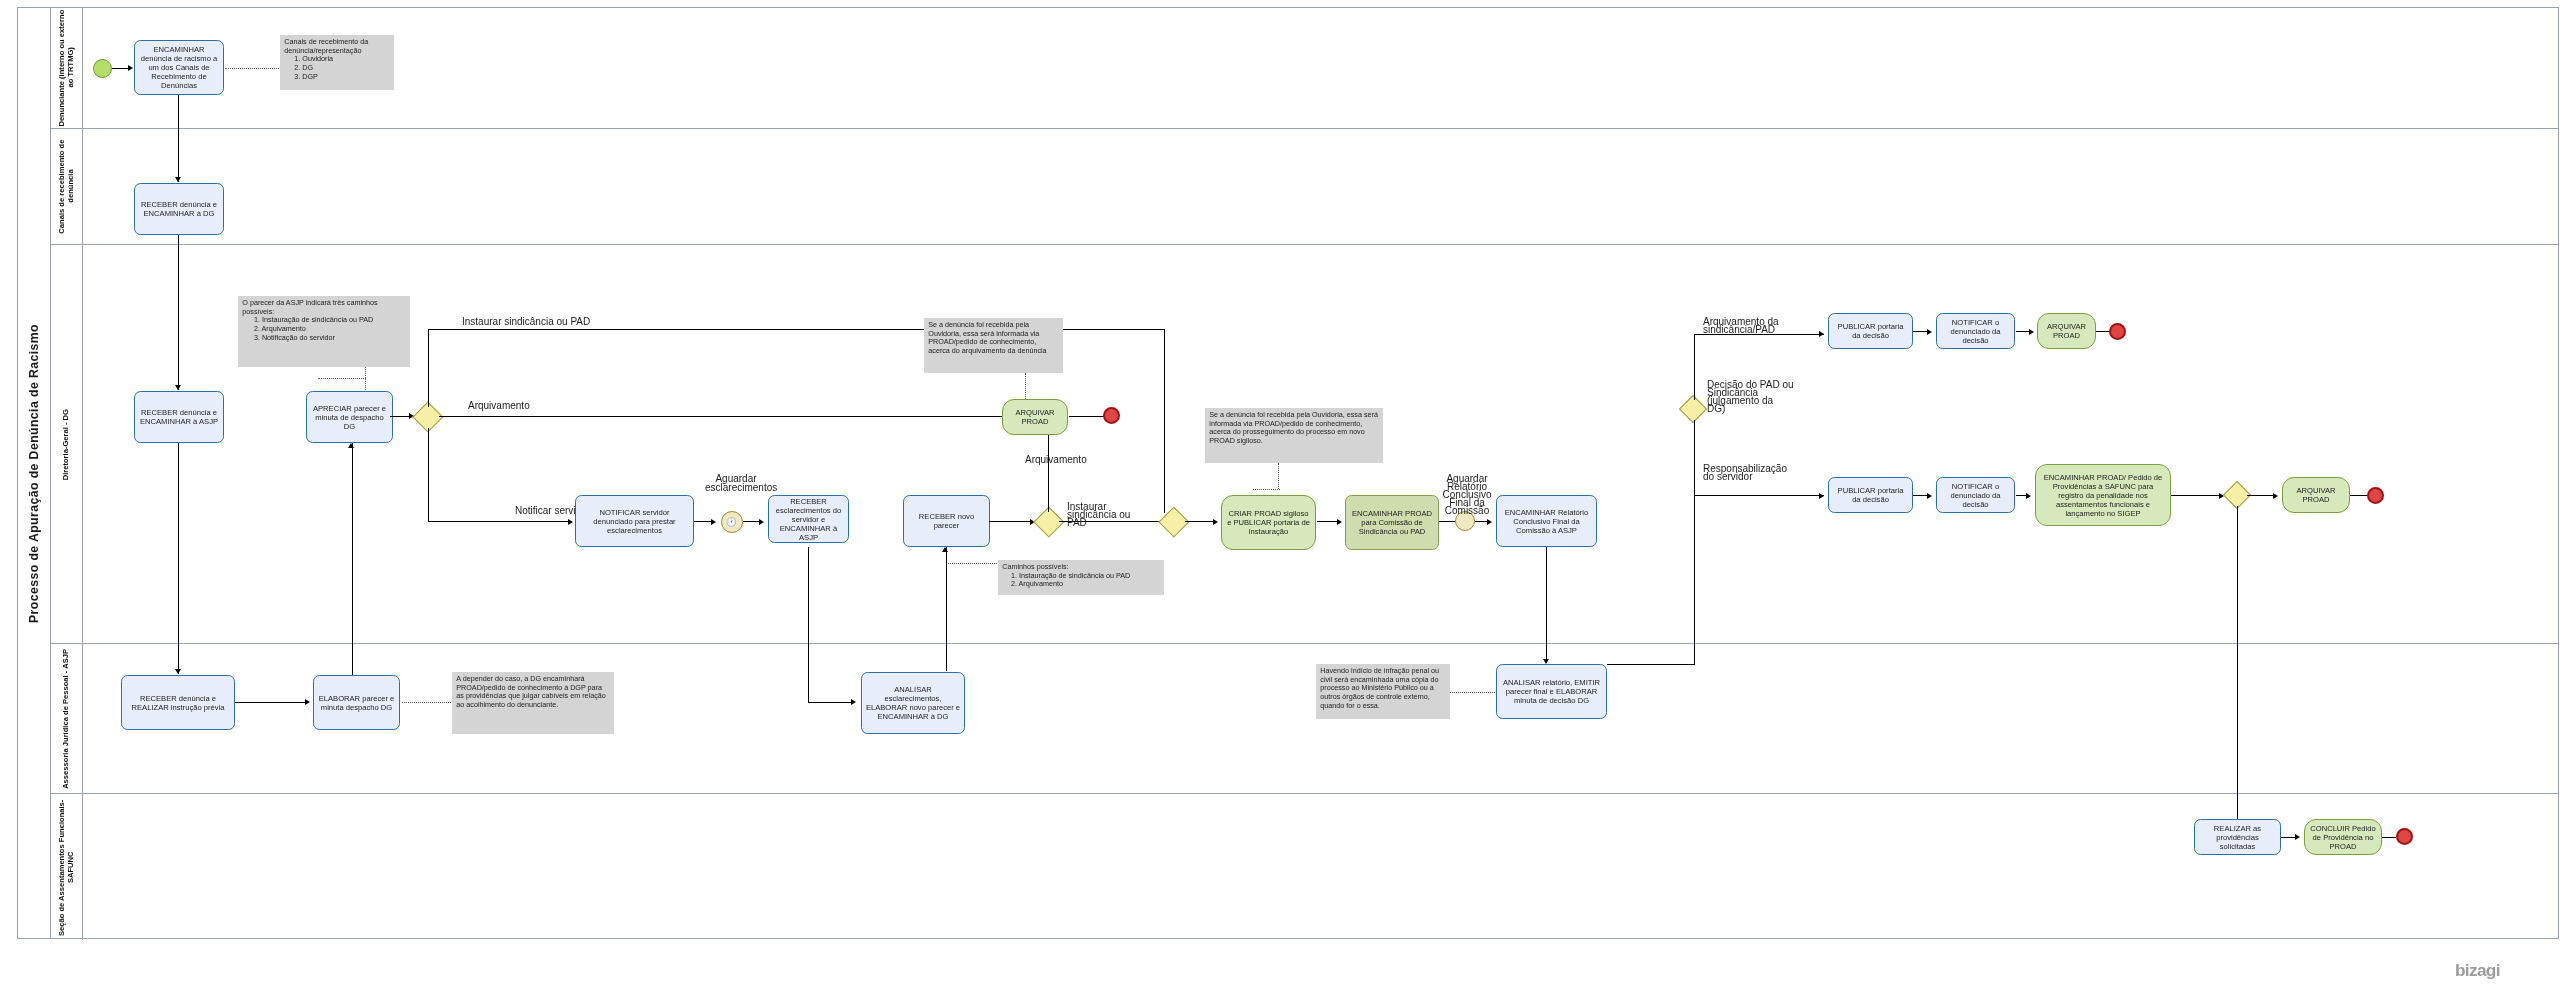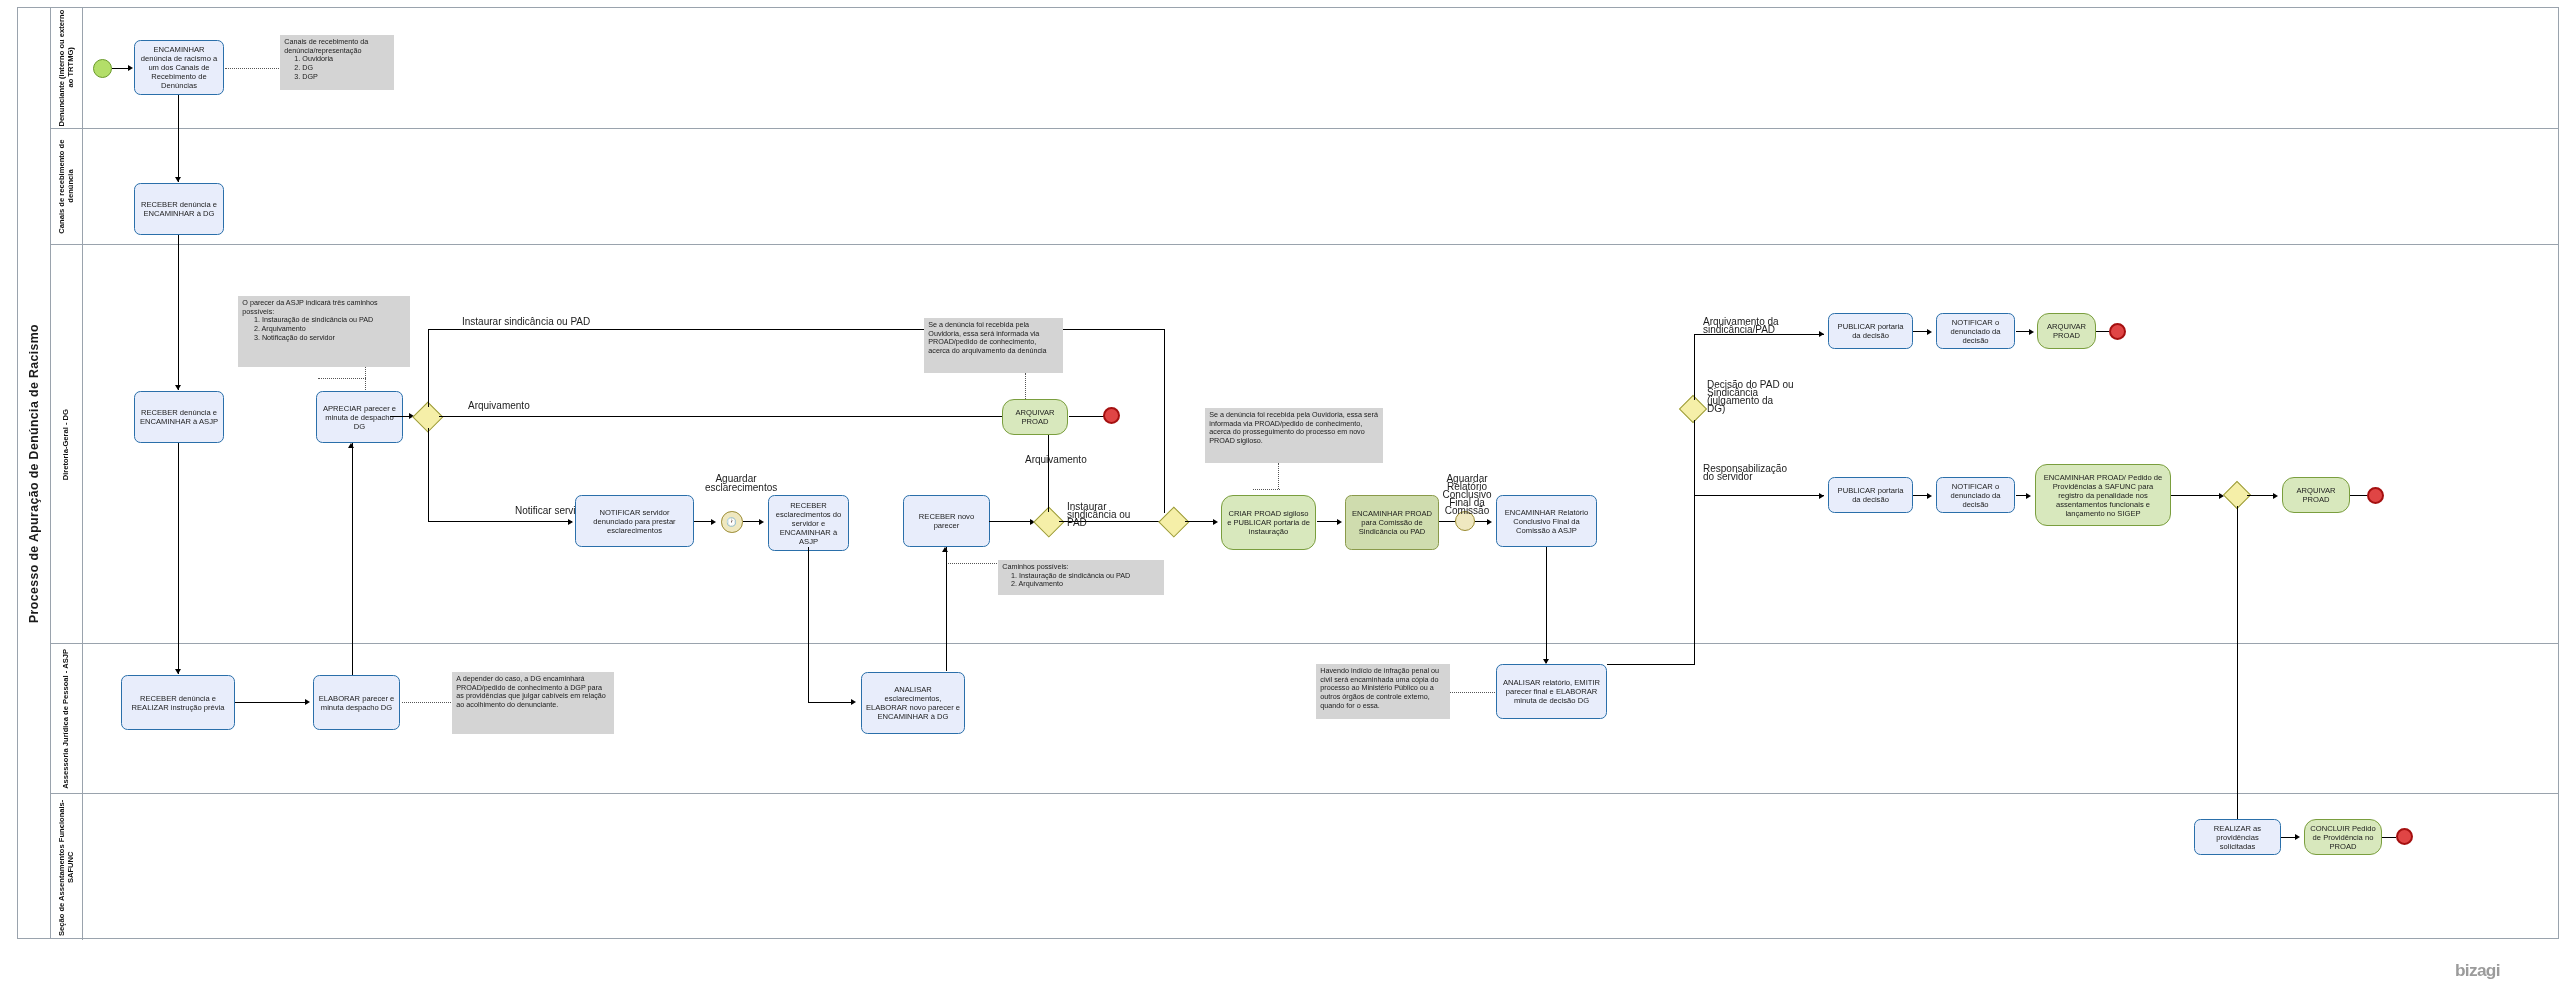--- a/index.html
+++ b/index.html
@@ -129,21 +129,21 @@
     <div style="padding-left:11.6px;">3. Notificação do servidor</div>
   </div>
 
   <div class="task" style="left:134px;top:391px;width:90px;height:52px;">
     <span>RECEBER denúncia e ENCAMINHAR à ASJP</span>
   </div>
 
   <div class="dotv" style="left:365px;top:367px;height:23px;"></div>
   <div class="dot" style="left:318px;top:378px;width:48px;"></div>
 
-  <div class="task" style="left:316px;top:391px;width:87px;height:52px;">
+  <div class="task" style="left:306px;top:391px;width:87px;height:52px;">
     <span>APRECIAR parecer e minuta de despacho DG</span>
   </div>
 
   <div class="ln lnh" style="left:390px;top:416px;width:21.7px;"></div>
   <div class="arw right" style="left:409px;top:413px;"></div>
   <div class="gw" style="left:417px;top:406px;width:21.7px;height:21.7px;"></div>
 
   <div class="ln lnv" style="left:428px;top:329px;height:78px;"></div>
   <div class="ln lnh" style="left:428px;top:329px;width:737px;"></div>
   <div class="flowlabel" style="left:462px;top:318px;width:166px;">Instaurar sindicância ou PAD</div>
@@ -161,21 +161,21 @@
   </div>
 
   <div class="ln lnh" style="left:694px;top:521px;width:20px;"></div>
   <div class="arw right" style="left:711px;top:519px;"></div>
   <div class="evt timer" style="left:721px;top:511px;width:21.7px;height:21.7px;">🕐</div>
   <div class="flowlabel" style="left:705px;top:475px;width:62px;text-align:center;">Aguardar esclarecimentos</div>
 
   <div class="ln lnh" style="left:743px;top:521px;width:19px;"></div>
   <div class="arw right" style="left:759px;top:519px;"></div>
 
-  <div class="task" style="left:768px;top:495px;width:81px;height:56px;">
+  <div class="task" style="left:768px;top:495px;width:81px;height:48px;">
     <span>RECEBER esclarecimentos do servidor e ENCAMINHAR à ASJP</span>
   </div>
 
   <div class="task" style="left:903px;top:495px;width:87px;height:52px;">
     <span>RECEBER novo parecer</span>
   </div>
 
   <div class="ln lnh" style="left:989px;top:521px;width:43px;"></div>
   <div class="arw right" style="left:1030px;top:519px;"></div>
   <div class="gw" style="left:1038px;top:511px;width:21.7px;height:21.7px;"></div>

